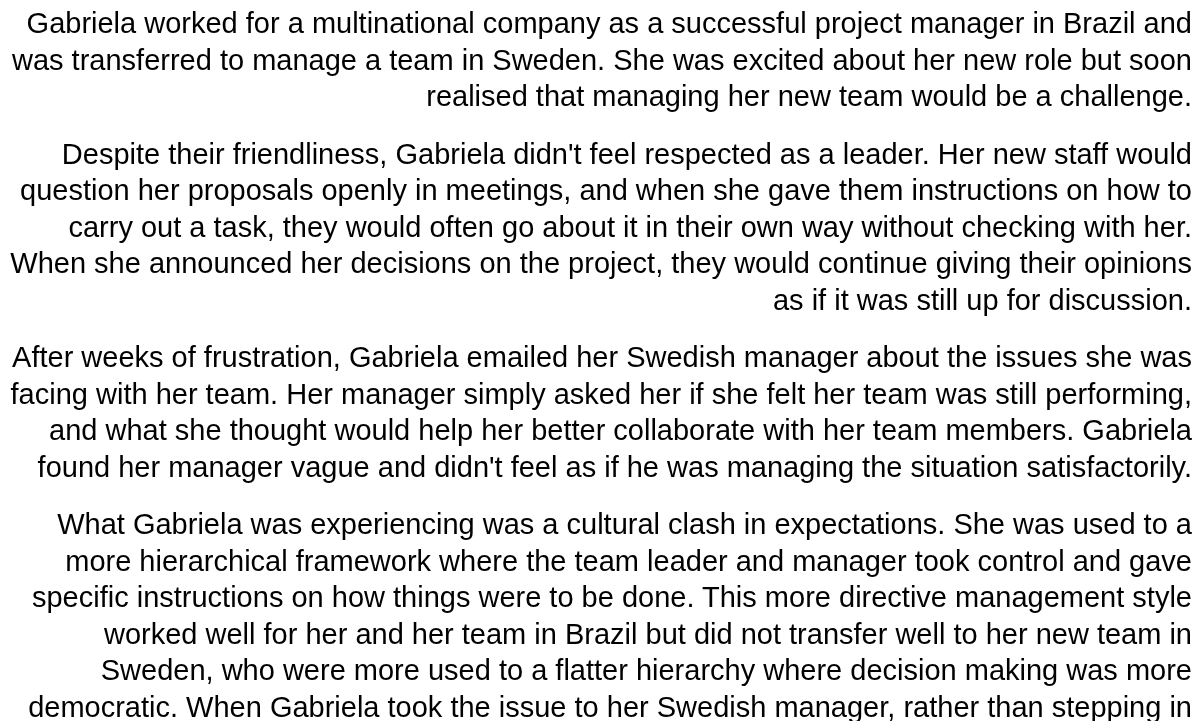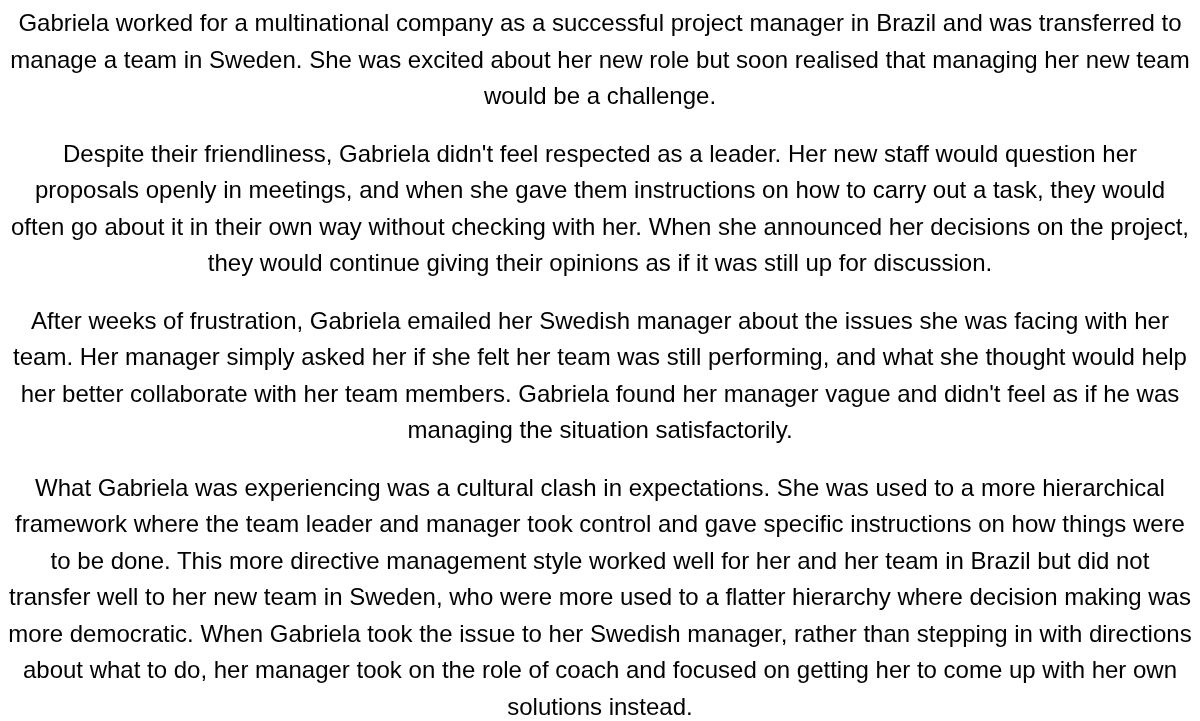--- a/index.html
+++ b/index.html
@@ -16,26 +16,26 @@
   }
   .page {
     box-sizing: border-box;
     width: 1200px;
     height: 721px;
     padding: 5px 8px 0 8px;
     background: #ffffff;
   }
   .page p {
     margin: 0 0 21px 0;
-    font-size: 24px;
+    font-size: 29px;
     line-height: 36.5px;
     color: #000000;
     letter-spacing: 0;
     word-spacing: normal;
-    text-align: center;
+    text-align: right;
   }
   .page p:last-child {
     margin-bottom: 0;
   }
 </style>
 </head>
 <body>
 
 <div class="page">
   <p>Gabriela worked for a multinational company as a successful project manager in Brazil and was transferred to manage a team in Sweden. She was excited about her new role but soon realised that managing her new team would be a challenge.</p>

